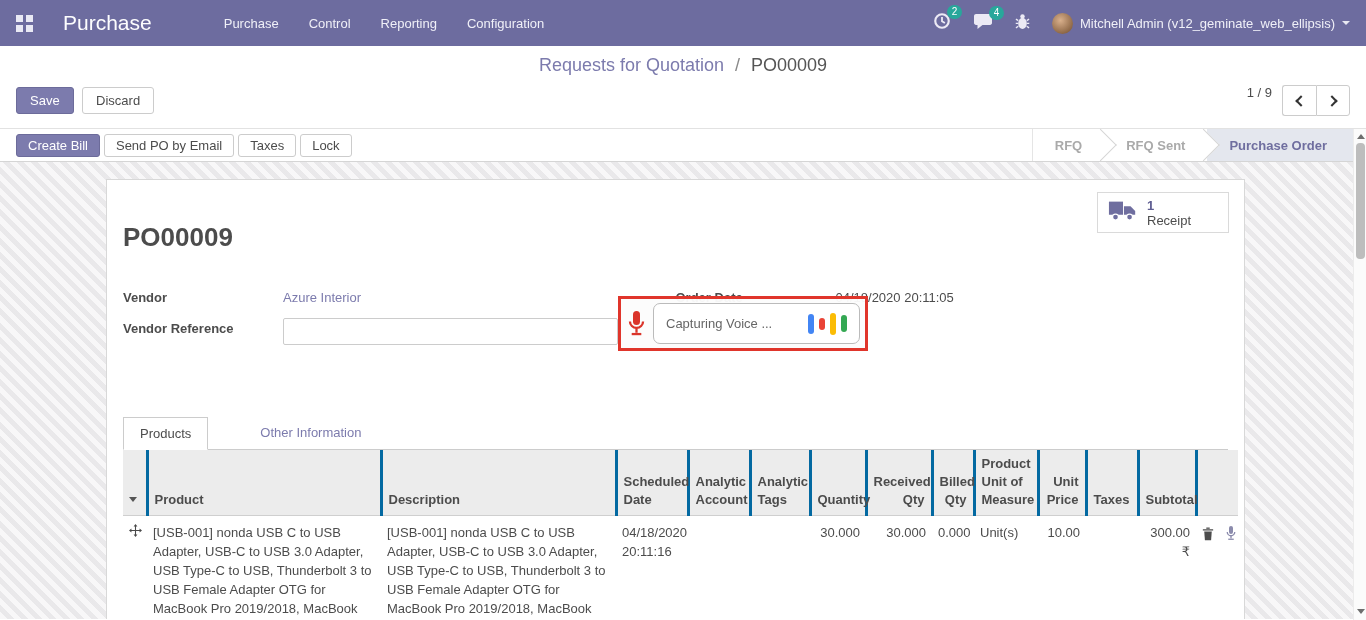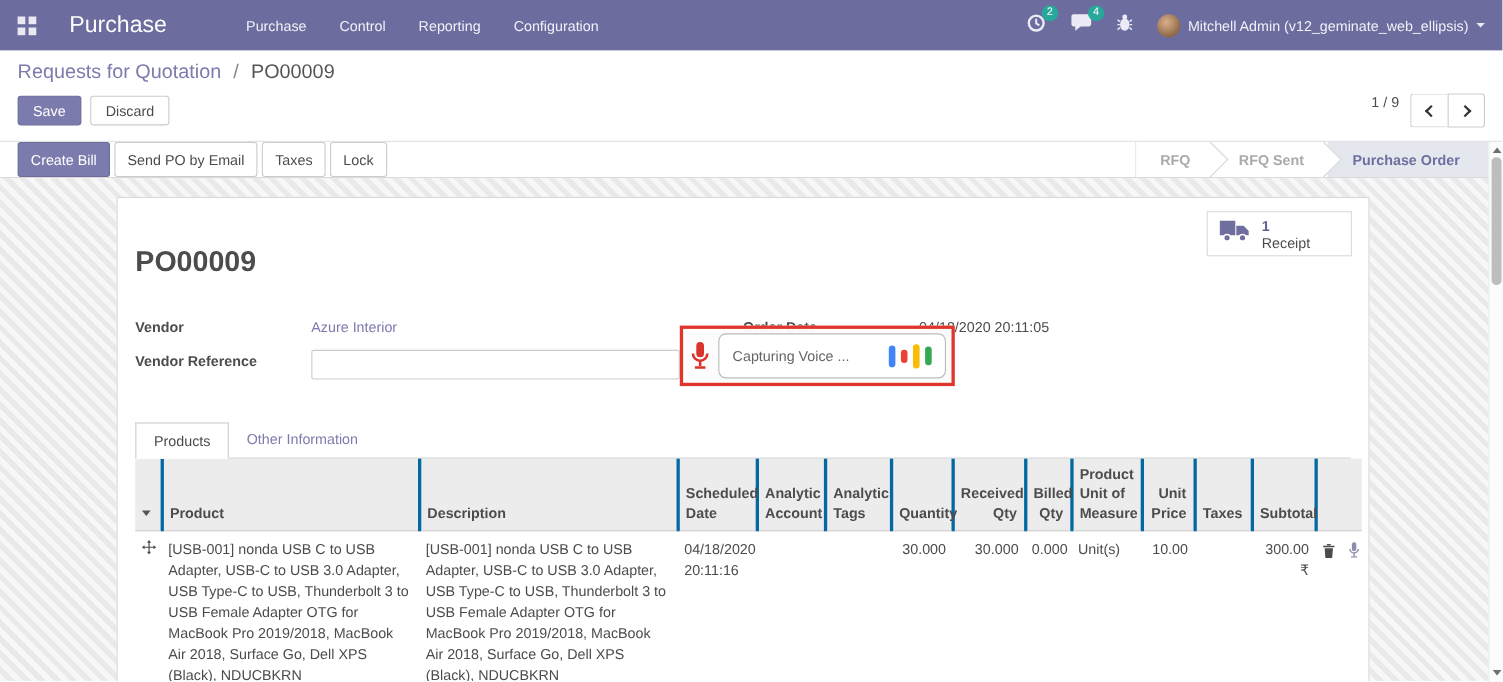--- a/index.html
+++ b/index.html
@@ -14,41 +14,41 @@
   .menus span { cursor:pointer; color:#f0f0f8; }
   .nav-right { margin-left:auto; display:flex; align-items:center; gap:22px; }
   .nav-icon { position:relative; cursor:pointer; display:flex; align-items:center; }
   .badge { position:absolute; top:-7px; right:-11px; background:#28a79b; color:#fff; font-size:10px; line-height:14px; min-width:15px; text-align:center; border-radius:8px; padding:0 3px; }
   .user-menu { display:flex; align-items:center; gap:7px; font-size:13px; cursor:pointer; color:#f0f0f8; }
   .avatar { width:21px; height:21px; border-radius:50%; background:radial-gradient(circle at 40% 35%, #d9b08c, #8a6443 75%); display:inline-block; }
   .caret-down { width:0; height:0; border-left:4px solid transparent; border-right:4px solid transparent; border-top:4px solid #e8e8f2; display:inline-block; }
 
   
   .control-panel { background:#fff; padding:9px 16px 12px; }
-  .breadcrumb { font-size:18px; }
+  .breadcrumb { font-size:18px;text-align:center; }
   .breadcrumb a { color:#7c7bad; text-decoration:none; cursor:pointer; }
   .breadcrumb .sep { color:#888; margin:0 6px; }
   .breadcrumb .current { color:#555; }
   .cp-row { display:flex; justify-content:space-between; align-items:center; margin-top:9px; }
   .btn { font-family:inherit; font-size:13px; padding:5px 13px; border:1px solid #ccc; border-radius:3px; background:#fff; color:#4c4c4c; cursor:pointer; }
   .btn-primary { background:#7c7bad; border-color:#6c6b9a; color:#fff; }
   .cp-left .btn { margin-right:4px; }
   .cp-right { display:flex; align-items:flex-start; gap:10px; }
   .pager-value { font-size:13px; color:#4c4c4c; }
   .pager-buttons { display:flex; }
   .pager-buttons button { width:34px; height:31px; background:#fff; border:1px solid #ccc; cursor:pointer; display:flex; align-items:center; justify-content:center; }
   .pager-buttons button:first-child { border-radius:3px 0 0 3px; border-right:none; }
   .pager-buttons button:last-child { border-radius:0 3px 3px 0; }
   .chev { display:inline-block; width:8px; height:8px; border-right:2px solid #333; border-bottom:2px solid #333; }
   .chev.left { transform:rotate(135deg); margin-left:3px; }
   .chev.right { transform:rotate(-45deg); margin-right:3px; }
 
   
   .statusbar { height:34px; border-top:1px solid #e2e2e2; border-bottom:1px solid #d5d5d5; display:flex; justify-content:space-between; align-items:stretch; padding-left:16px; padding-right:13px; background:#fff; }
-  .sb-left { display:flex; gap:4px; }
+  .sb-left { display:flex; align-items:center; gap:4px; }
   .sb-left .btn { padding:3px 11px; font-size:13px; }
   .sb-steps { display:flex; align-items:stretch; border-left:1px solid #e5e5e5; overflow:hidden; }
   .step { position:relative; display:flex; align-items:center; padding:0 22px; font-size:13px; font-weight:bold; color:#aaa; background:#fff; cursor:pointer; }
   .step:not(:last-child)::after { content:''; position:absolute; right:-8px; top:50%; width:22px; height:22px; transform:translateY(-50%) rotate(45deg); border-top:1px solid #d5d5d5; border-right:1px solid #d5d5d5; background:#fff; z-index:2; }
   .step span { position:relative; z-index:1; }
   .step.active { background:#e4e7ee; color:#6f6e9f; padding-right:26px; }
 
   
   .content { position:relative; height:457px; overflow:hidden; background-color:#efeef0;
     background-image:repeating-linear-gradient(45deg, rgba(255,255,255,.55) 0 5px, rgba(0,0,0,.025) 5px 10px); }
@@ -69,21 +69,21 @@
   .finput { width:335px; height:27px; border:1px solid #ccc; border-radius:2px; font:13px "Liberation Sans",sans-serif; padding:0 6px; }
 
   
   .voice-popup { position:absolute; left:511px; top:116px; width:250px; height:55px; border:3px solid #e0352b; background:rgba(252,252,252,.96); display:flex; align-items:center; gap:6px; padding:4px 5px; z-index:5; }
   .voice-box { flex:1; border:1px solid #bbb; border-radius:7px; background:#fff; height:41px; display:flex; align-items:center; padding:0 12px; gap:9px; }
   .voice-box .vtext { font-size:13px; color:#666; white-space:nowrap; }
   .vbars { display:flex; align-items:center; gap:5px; margin-left:auto; }
   .vbar { width:6px; border-radius:3px; display:inline-block; }
 
   
-  .tabs { display:flex; margin-top:30px; border-bottom:1px solid #ccc; padding-left:0; font-size:13px; }
+  .tabs { display:flex; margin-top:63px; border-bottom:1px solid #ccc; padding-left:0; font-size:13px;gap:36px; }
   .tab { padding:8px 16px; cursor:pointer; color:#7c7bad; }
   .tab.active { background:#fff; border:1px solid #ccc; border-bottom:1px solid #fff; margin-bottom:-1px; color:#4c4c4c; }
 
   
   table { width:100%; border-collapse:collapse; table-layout:fixed; font-size:13px; }
   thead th { background:#ececec; font-weight:bold; color:#4c4c4c; text-align:left; vertical-align:bottom; padding:5px 6px 6px; line-height:18px; border-left:3px solid #0369a1; border-bottom:1px solid #cfcfcf; }
   thead th:first-child { border-left:none; }
   th.num, td.num { text-align:right; }
   tbody td { padding:7px 6px; vertical-align:top; line-height:19px; border-bottom:1px solid #ddd; color:#4c4c4c; }
   .sort-caret { width:0; height:0; border-left:4px solid transparent; border-right:4px solid transparent; border-top:5px solid #555; display:inline-block; margin-bottom:2px; cursor:pointer; }

